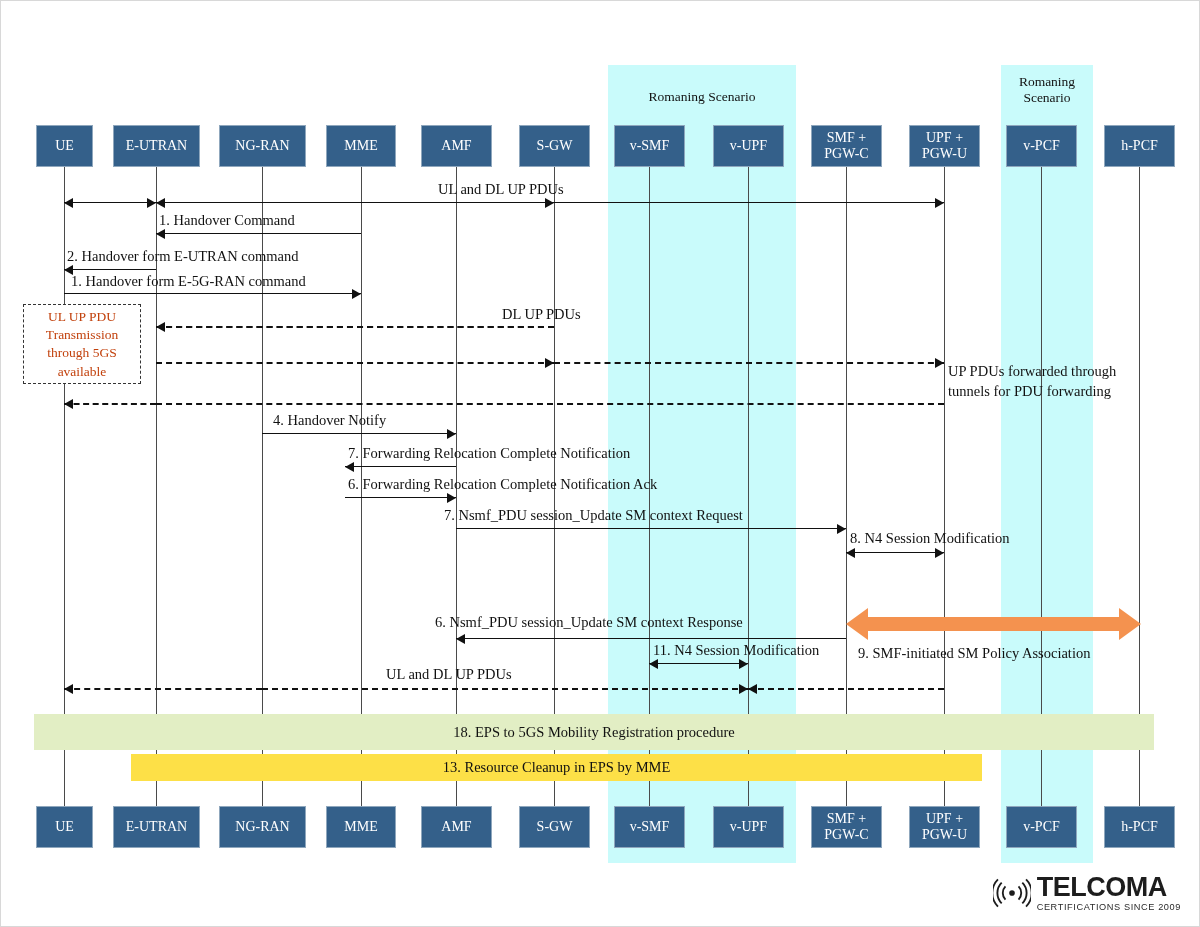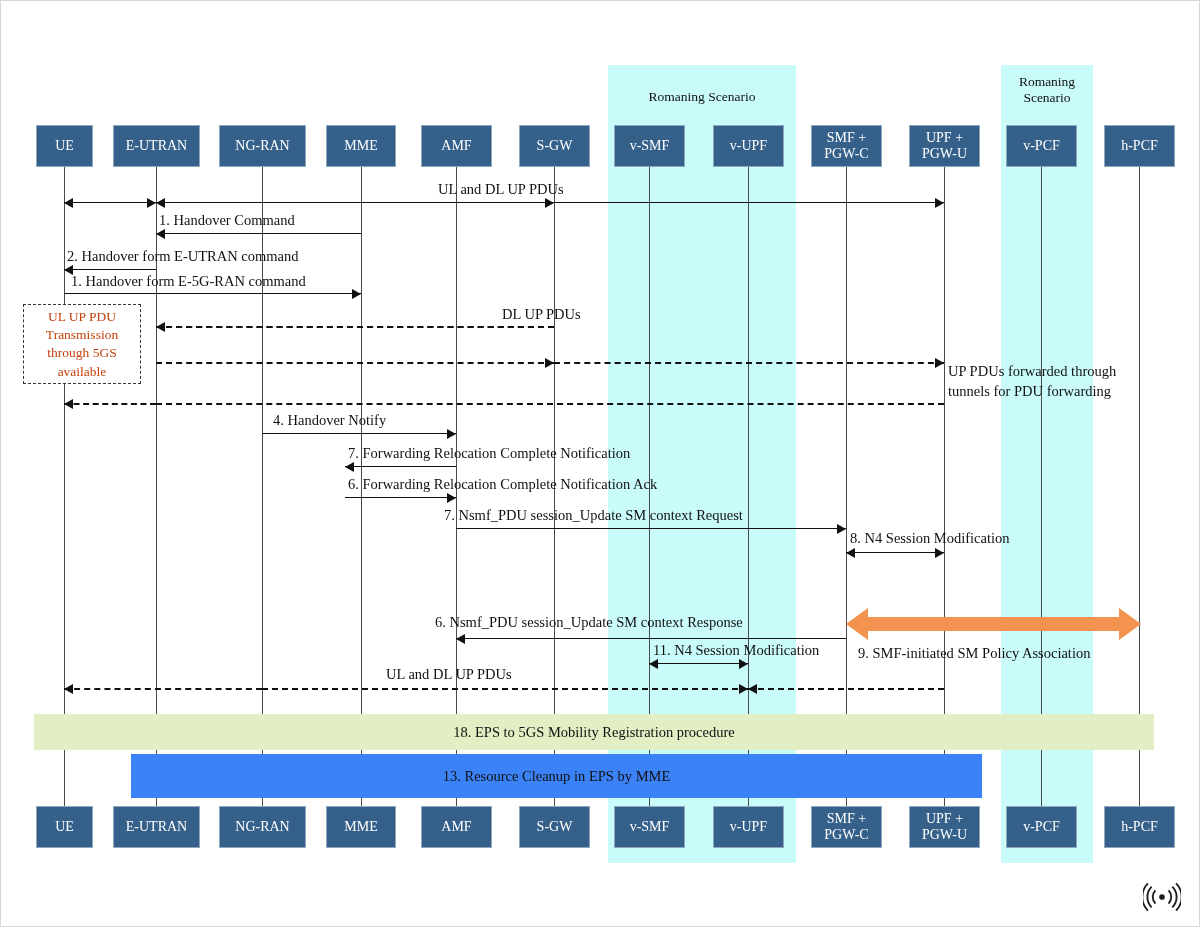--- a/index.html
+++ b/index.html
@@ -144,21 +144,21 @@
       <div class="mlabel" style="left: 947px; top: 360px; width: 200px; white-space: normal; line-height: 1.4;">UP PDUs forwarded through tunnels for PDU forwarding</div>
     </div>
   <div id="bigarrow-layer">
       <svg width="295" height="36" viewBox="0 0 295 36" class="bigarrow" style="left: 845px; top: 605px;">
         <path d="M0,18 L22,2 L22,11 L273,11 L273,2 L295,18 L273,34 L273,25 L22,25 L22,34 Z" fill="#f4924f"></path>
       </svg>
       <div class="mlabel" style="left: 857px; top: 600px; margin-top: 44px;">9. SMF-initiated SM Policy Association</div>
     </div>
   <div id="procbars">
       <div class="procbar" style="left: 33px; top: 713px; width: 1120px; height: 36px; background: rgb(226, 238, 196);">18. EPS to 5GS Mobility Registration procedure</div>
-      <div class="procbar" style="left: 130px; top: 753px; width: 851px; height: 44px; background: #3b82f6;">13. Resource Cleanup in EPS by MME</div>
+      <div class="procbar" style="left: 130px; top: 753px; width: 851px; height: 27px; background: #fde047;">13. Resource Cleanup in EPS by MME</div>
     </div>
   <div id="nodes-bottom">
       <div class="node" style="left: 35px; top: 805px; width: 57px; height: 42px;">UE</div>
       <div class="node" style="left: 112px; top: 805px; width: 87px; height: 42px;">E-UTRAN</div>
       <div class="node" style="left: 218px; top: 805px; width: 87px; height: 42px;">NG-RAN</div>
       <div class="node" style="left: 325px; top: 805px; width: 70px; height: 42px;">MME</div>
       <div class="node" style="left: 420px; top: 805px; width: 71px; height: 42px;">AMF</div>
       <div class="node" style="left: 518px; top: 805px; width: 71px; height: 42px;">S-GW</div>
       <div class="node" style="left: 613px; top: 805px; width: 71px; height: 42px;">v-SMF</div>
       <div class="node" style="left: 712px; top: 805px; width: 71px; height: 42px;">v-UPF</div>
@@ -171,15 +171,19 @@
   <div id="logo">
     <svg class="wifi" viewBox="0 0 40 32">
       <circle cx="20" cy="16" r="3" fill="#1d1d1d"></circle>
       <path d="M13 9 A10 10 0 0 0 13 23" stroke="#1d1d1d" stroke-width="2" fill="none"></path>
       <path d="M27 9 A10 10 0 0 1 27 23" stroke="#1d1d1d" stroke-width="2" fill="none"></path>
       <path d="M9 5 A15.5 15.5 0 0 0 9 27" stroke="#1d1d1d" stroke-width="2" fill="none"></path>
       <path d="M31 5 A15.5 15.5 0 0 1 31 27" stroke="#1d1d1d" stroke-width="2" fill="none"></path>
       <path d="M5 1.5 A20.5 20.5 0 0 0 5 30.5" stroke="#1d1d1d" stroke-width="2" fill="none"></path>
       <path d="M35 1.5 A20.5 20.5 0 0 1 35 30.5" stroke="#1d1d1d" stroke-width="2" fill="none"></path>
     </svg>
+    <span class="txt">
+      <span class="brand">TELCOMA</span>
+      <span class="sub">CERTIFICATIONS SINCE 2009</span>
+    </span>
   </div>
 
 </div>
 
 </body></html>

